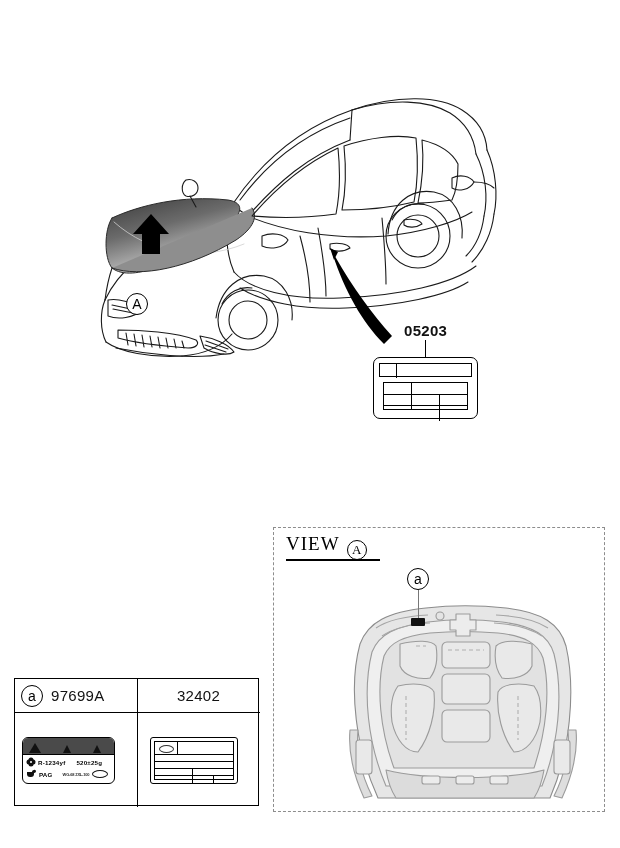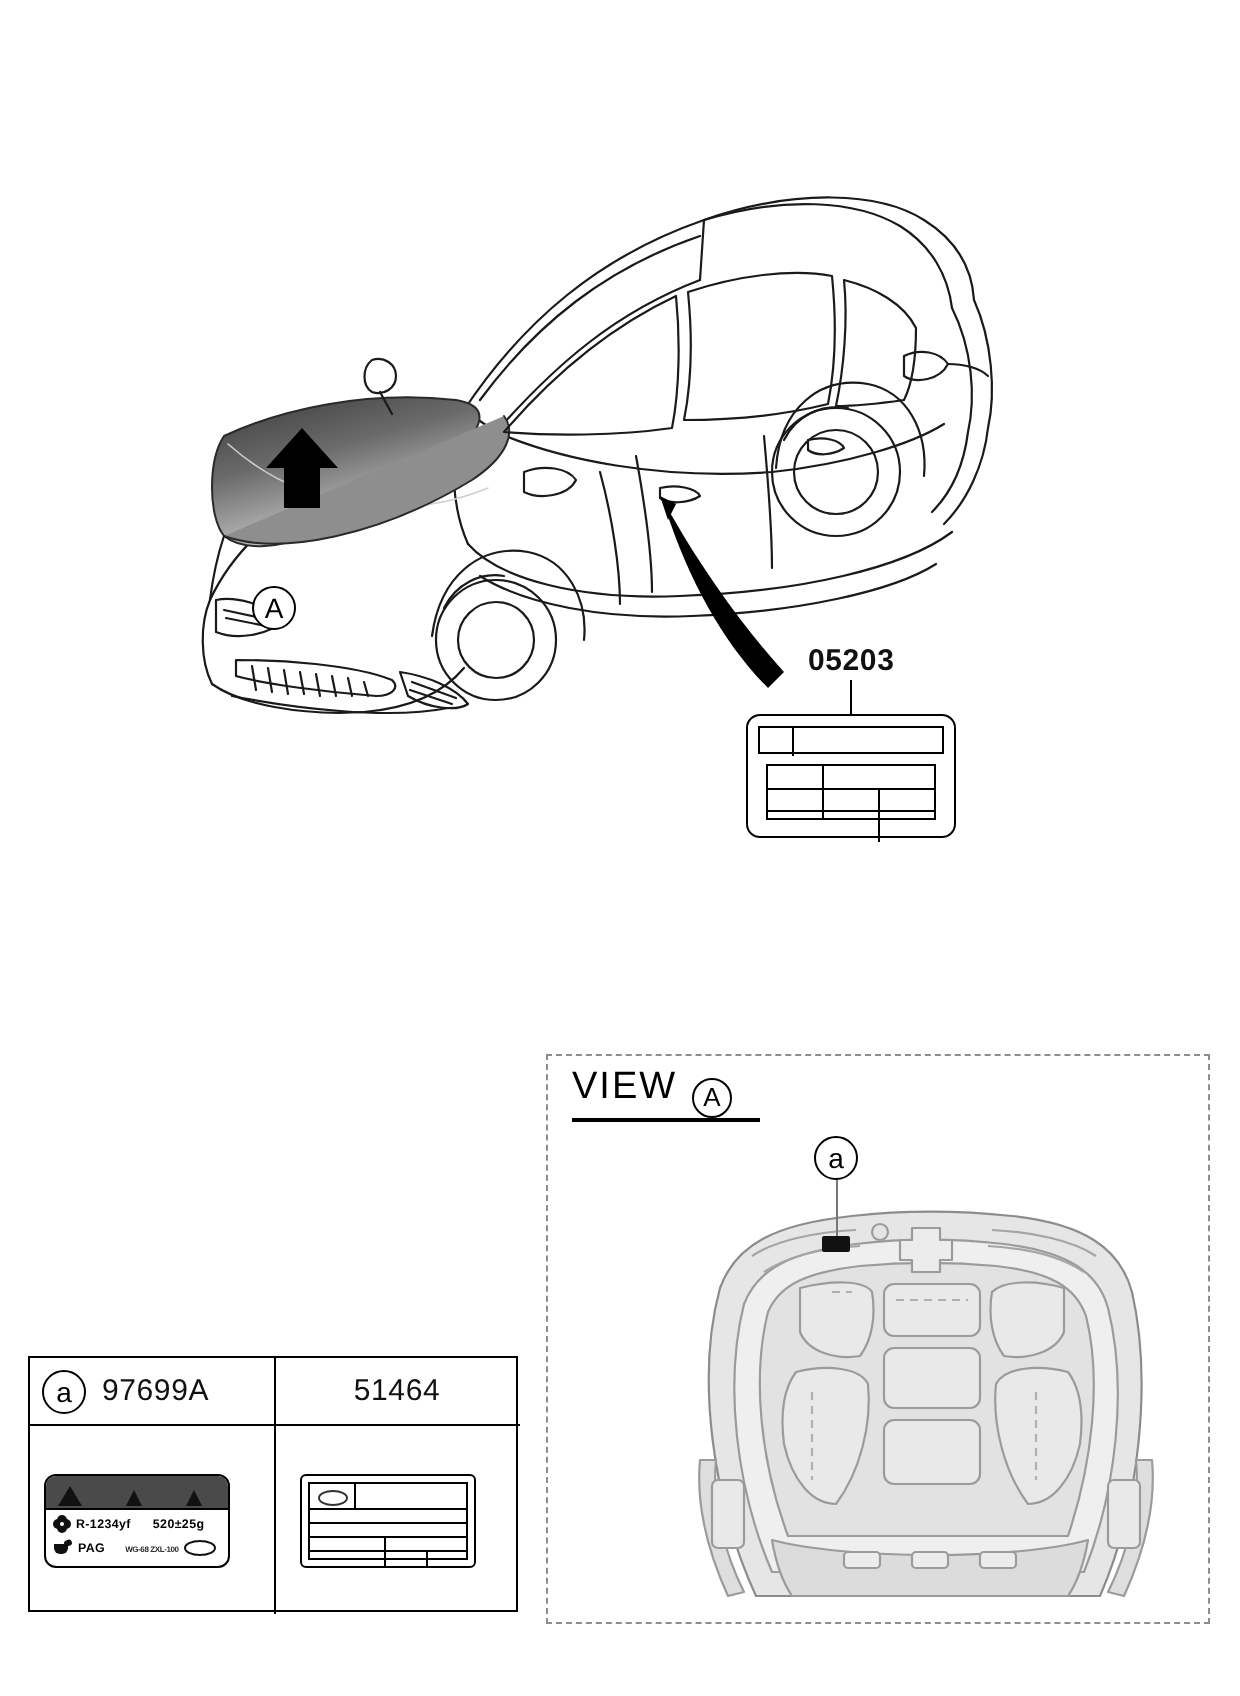--- a/index.html
+++ b/index.html
@@ -72,21 +72,21 @@
   .lbl05203 .topband{position:absolute;left:5px;top:5px;right:5px;height:14px;
             border:1px solid #000;box-sizing:border-box;}
   .lbl05203 .tick{position:absolute;left:16px;top:0;width:1px;height:14px;background:#000;}
   .lbl05203 .grid{position:absolute;left:9px;top:24px;right:9px;bottom:8px;
             border:1px solid #000;box-sizing:border-box;}
   .leader-v{position:absolute;background:#000;width:1.2px;}
 
   
   .viewbox{position:absolute;left:273px;top:527px;width:332px;height:285px;
            border:1.4px dashed #8d8d8d;box-sizing:border-box;}
-  .viewtitle{position:absolute;left:286px;top:533px;}
+  .viewtitle{position:absolute;left:286px;top:533px;font-family:Liberation Serif, serif;}
   .viewtitle .ul{position:absolute;left:0;top:26px;width:94px;height:1.6px;background:#000;}
 
   
   .chip{position:absolute;background:#111;}
   svg{display:block;}
 </style>
 </head>
 <body>
 
 <div class="stage">
@@ -282,21 +282,21 @@
     <div class="hline"></div>
 
     <div class="hcell c1">
       <span class="circ circ-a" style="margin-right:8px;">
         <span>a</span>
       </span>
       <span class="partnum">97699A</span>
     </div>
 
     <div class="hcell c2">
-      <span class="partnum">51464</span>
+      <span class="partnum">32402</span>
     </div>
   </div>
 
   <div class="reflabel">
     <div class="band">
       <div class="tri t1"></div>
       <div class="tri t2"></div>
       <div class="tri t3"></div>
     </div>
     <div class="row r1">

